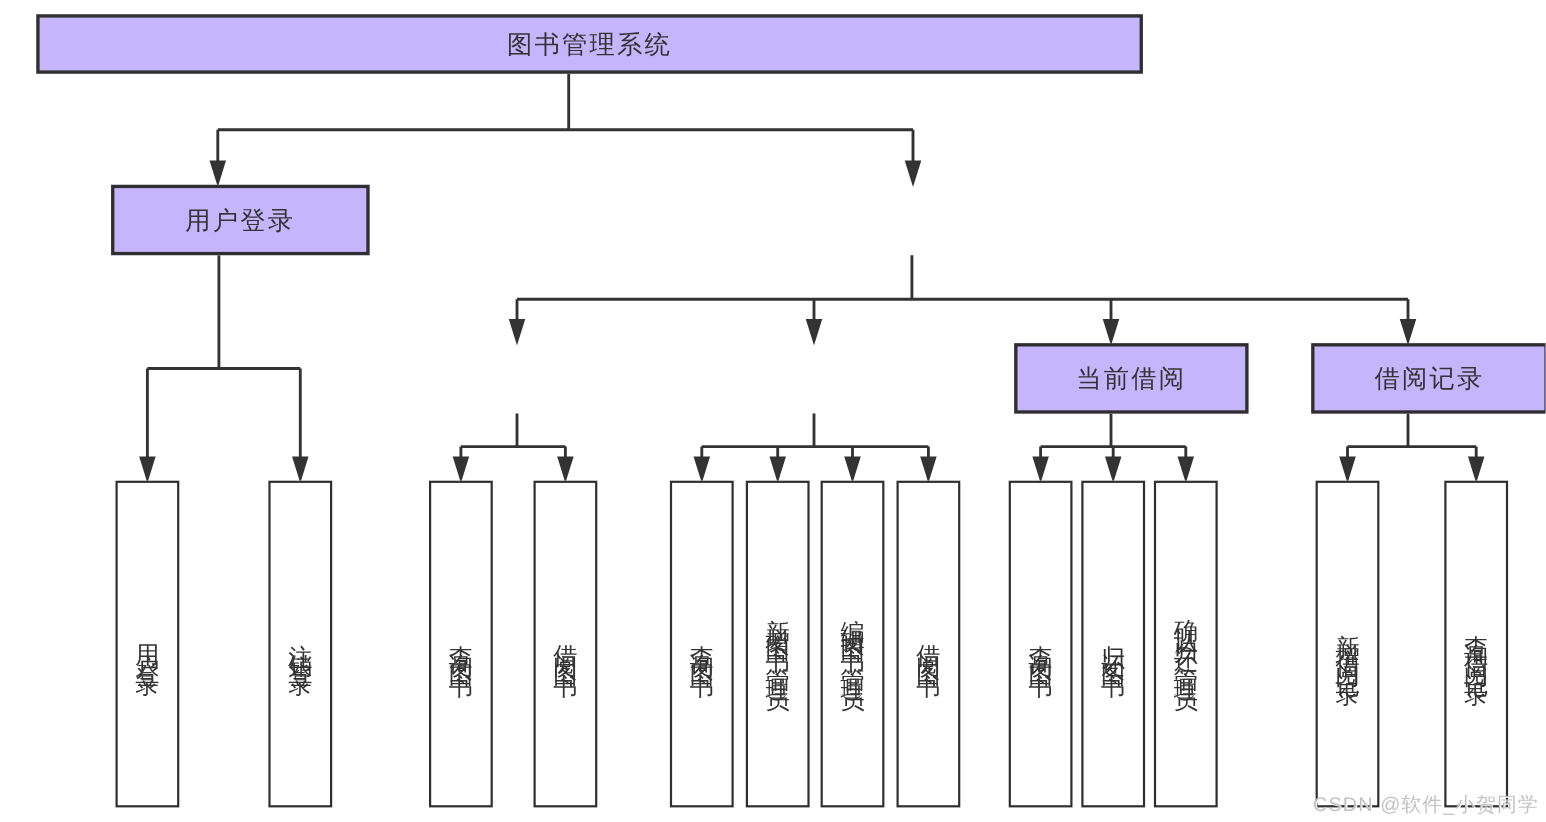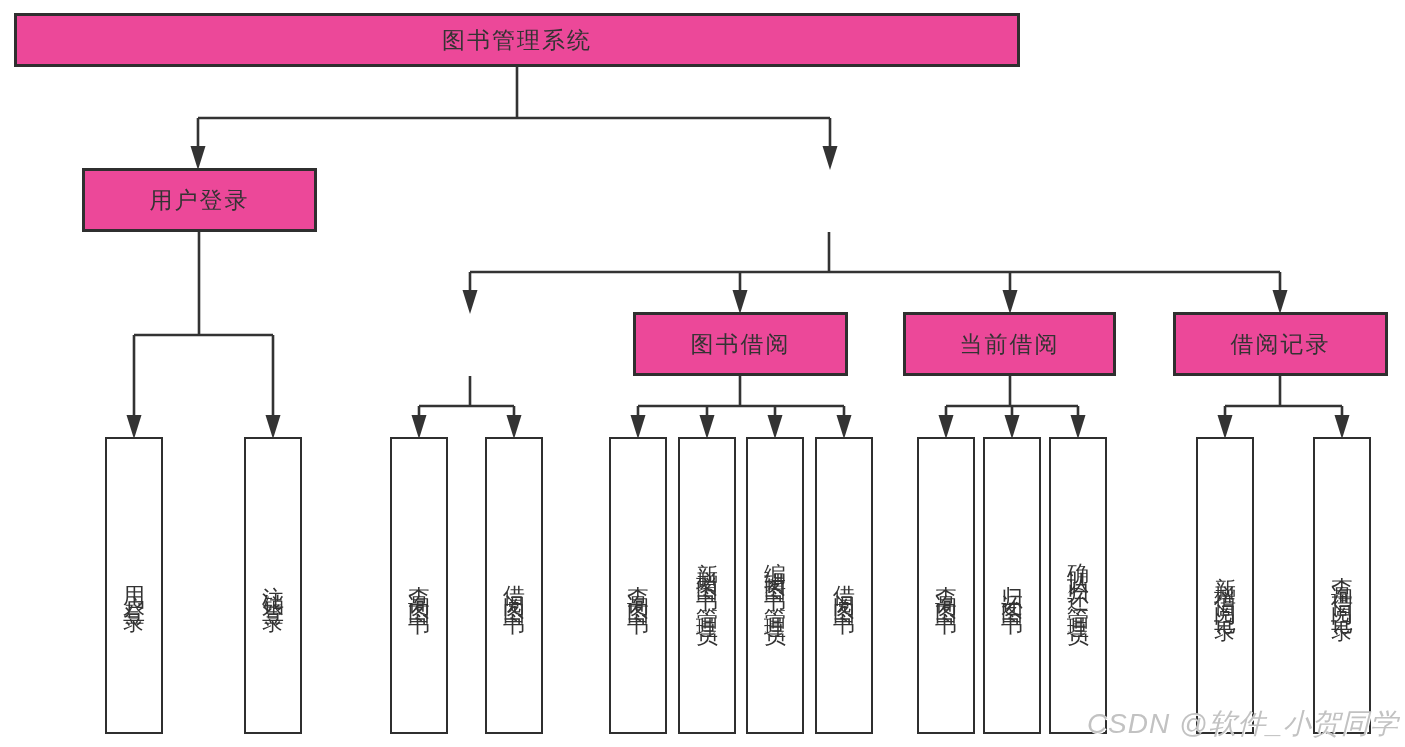--- a/index.html
+++ b/index.html
@@ -23,24 +23,25 @@
   .cline {
     stroke: var(--line, #333333);
     stroke-width: 2.6;
     fill: none;
   }
   .ahead { fill: var(--line, #333333); stroke: none; }
   .node-h {
     position: absolute;
     box-sizing: border-box;
     border: 3px solid var(--box_border, #2f2f2f);
-    background: #ec4899;
+    background: #c4b5fd;
     display: flex;
     align-items: center;
     justify-content: center;
+    margin-left: 19px;
   }
   .node-h .lbl {
     font-size: 23px;
     letter-spacing: 2px;
     color: var(--text, #333333);
     white-space: nowrap;
   }
   .node-v {
     position: absolute;
     box-sizing: border-box;
@@ -58,27 +59,26 @@
     font-size: 22px;
     line-height: 1;
     letter-spacing: 9px;
     color: var(--text, #333333);
     white-space: nowrap;
   }
   .watermark {
     position: absolute;
     right: 6px;
     bottom: 4px;
-    font-size: 28px;
+    font-size: 18px;
     letter-spacing: 1px;
     color: var(--watermark, #c2c2c2);
     text-shadow: 1px 1px 0 #ffffff;
     z-index: 5;
     white-space: nowrap;
-    font-style: italic;
   }
 </style>
 </head>
 <body>
 
 <div class="canvas">
 
   <svg class="connectors" viewBox="0 0 1405 747" xmlns="http://www.w3.org/2000/svg">
 
     <path class="cline" d="M517 67 V118 M198 118 H830 M198 118 V152 M830 118 V152"></path>
@@ -116,23 +116,20 @@
   </svg>
 
   <div class="node-h" style="left:14px;top:13px;width:1006px;height:54px;">
     <span class="lbl">图书管理系统</span>
   </div>
 
   <div class="node-h" style="left:82px;top:168px;width:235px;height:64px;">
     <span class="lbl">用户登录</span>
   </div>
 
-  <div class="node-h" style="left:633px;top:312px;width:215px;height:64px;">
-    <span class="lbl">图书借阅</span>
-  </div>
   <div class="node-h" style="left:903px;top:312px;width:213px;height:64px;">
     <span class="lbl">当前借阅</span>
   </div>
   <div class="node-h" style="left:1173px;top:312px;width:215px;height:64px;">
     <span class="lbl">借阅记录</span>
   </div>
 
   <div class="node-v" style="left:105px;top:437px;">
     <span class="vlbl">用户登录</span>
   </div>

